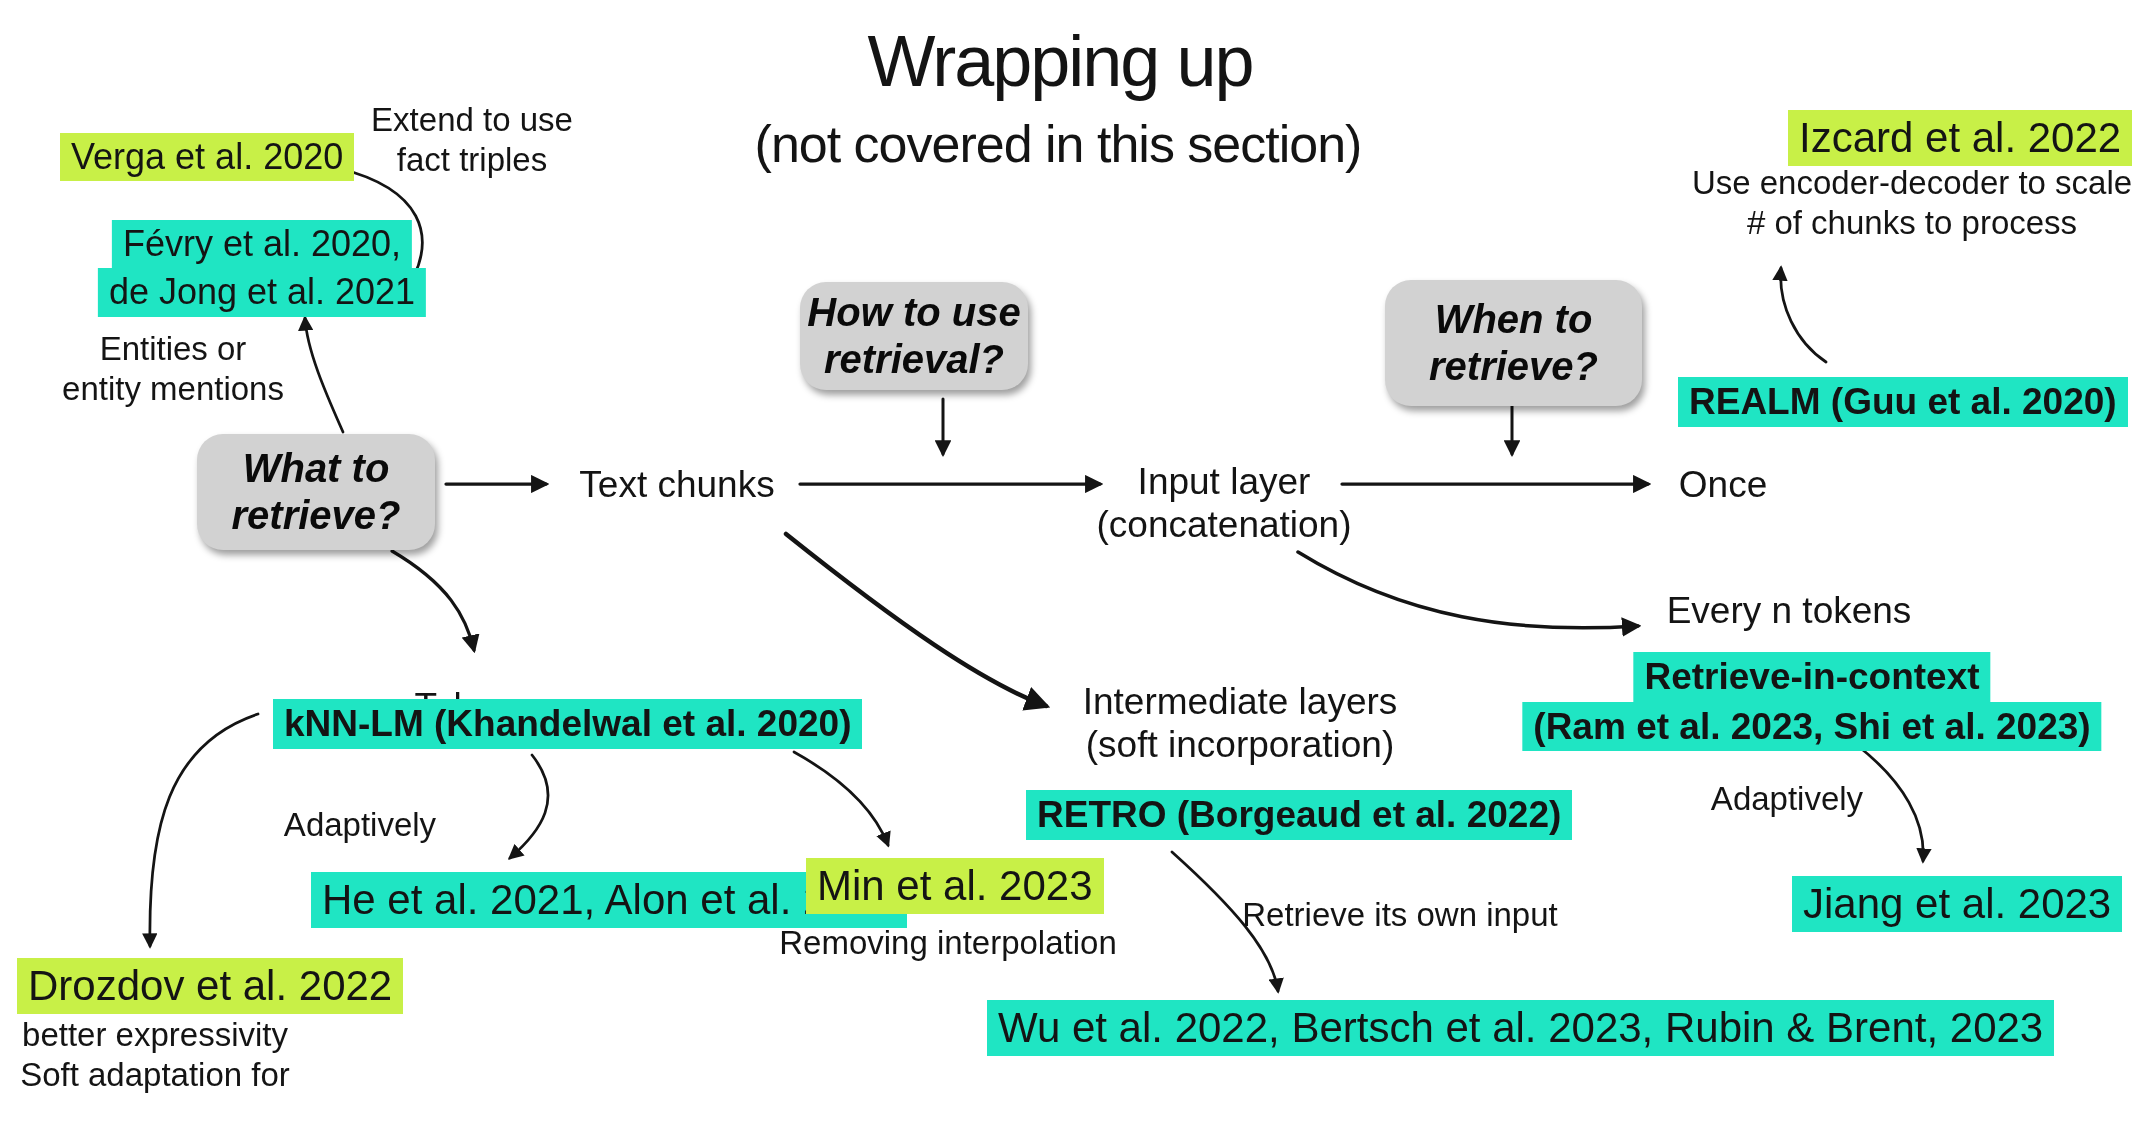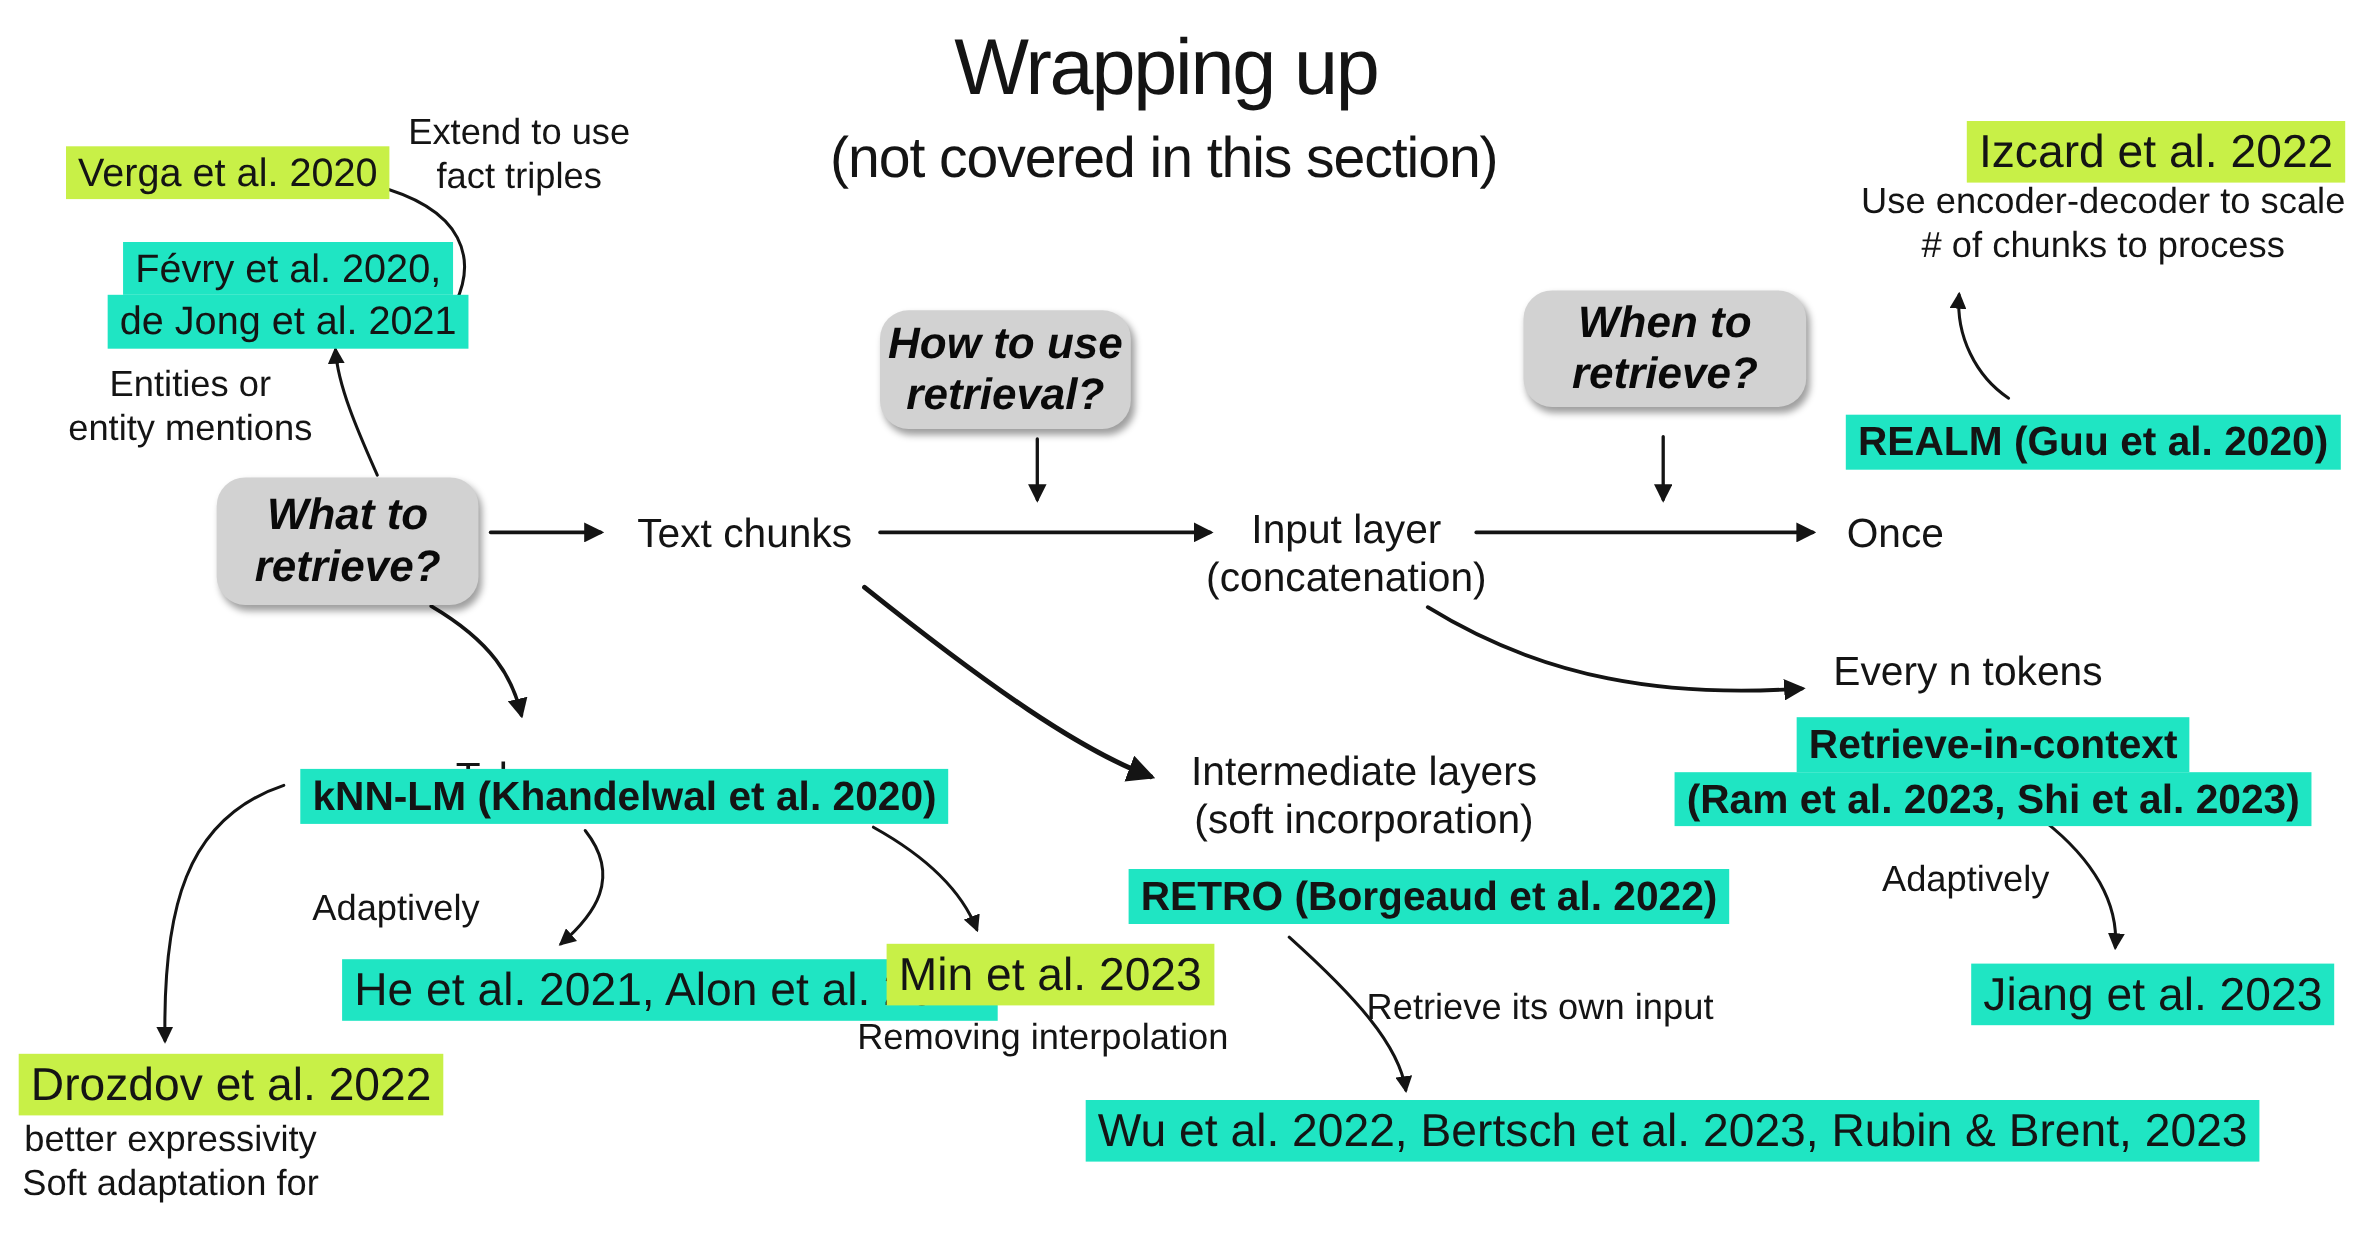--- a/index.html
+++ b/index.html
@@ -107,21 +107,21 @@
   </div>
 
   <div class="abs node qbox" style="left:197px;top:434px;width:238px;height:116px;">
     <div>What to</div>
     <div>retrieve?</div>
   </div>
   <div class="abs node qbox" style="left:800px;top:282px;width:228px;height:108px;">
     <div>How to use</div>
     <div>retrieval?</div>
   </div>
-  <div class="abs node qbox" style="left:1385px;top:264px;width:257px;height:106px;">
+  <div class="abs node qbox" style="left:1385px;top:280px;width:257px;height:126px;">
     <div>When to</div>
     <div>retrieve?</div>
   </div>
 
   <div class="abs cx node flow-label" style="left:677px;top:464px;">Text chunks</div>
 
   <div class="abs cx node flow-label center" style="left:1224px;top:461px;">
     <div>Input layer</div>
     <div>(concatenation)</div>
   </div>

